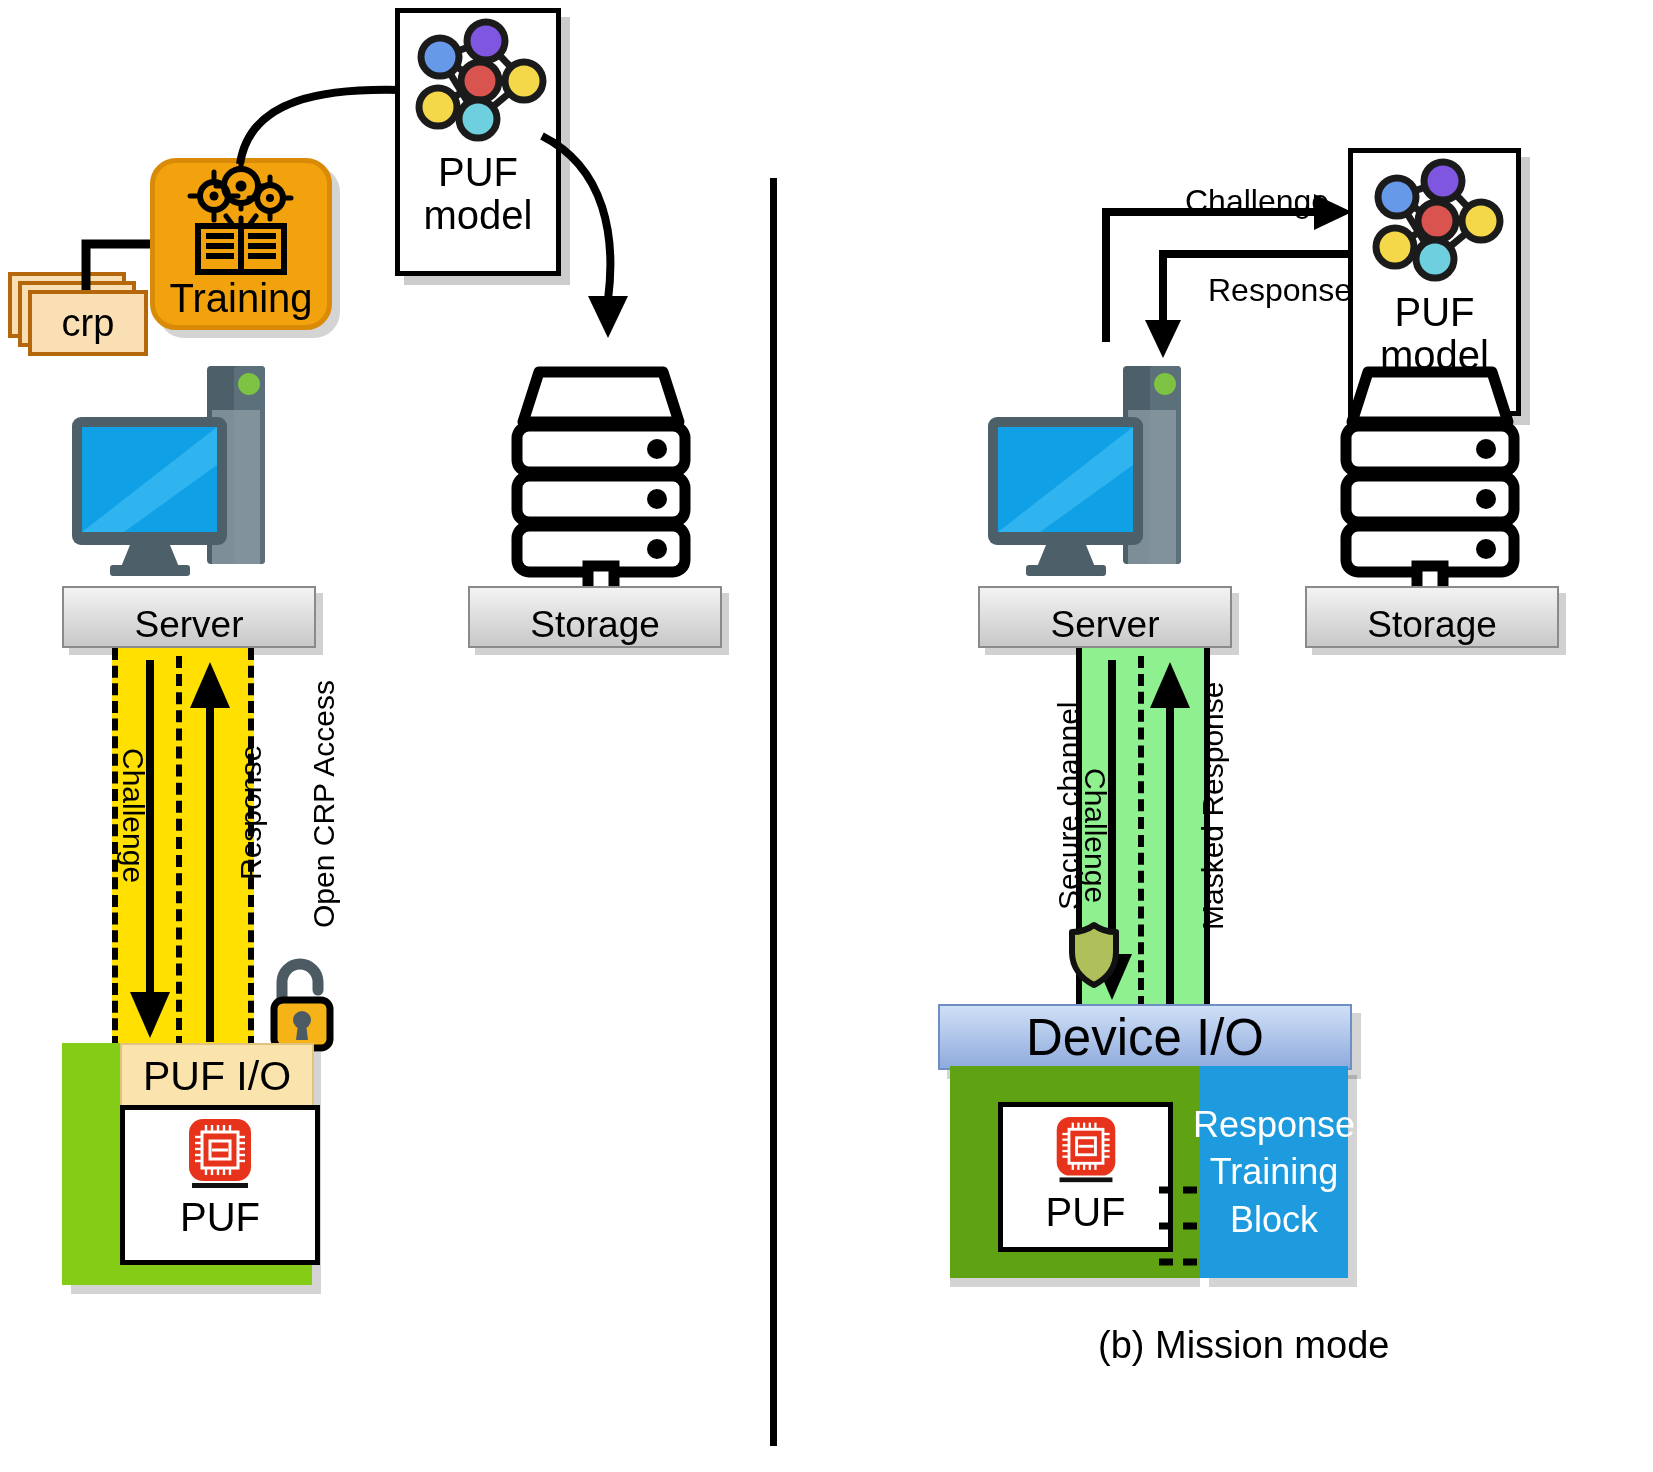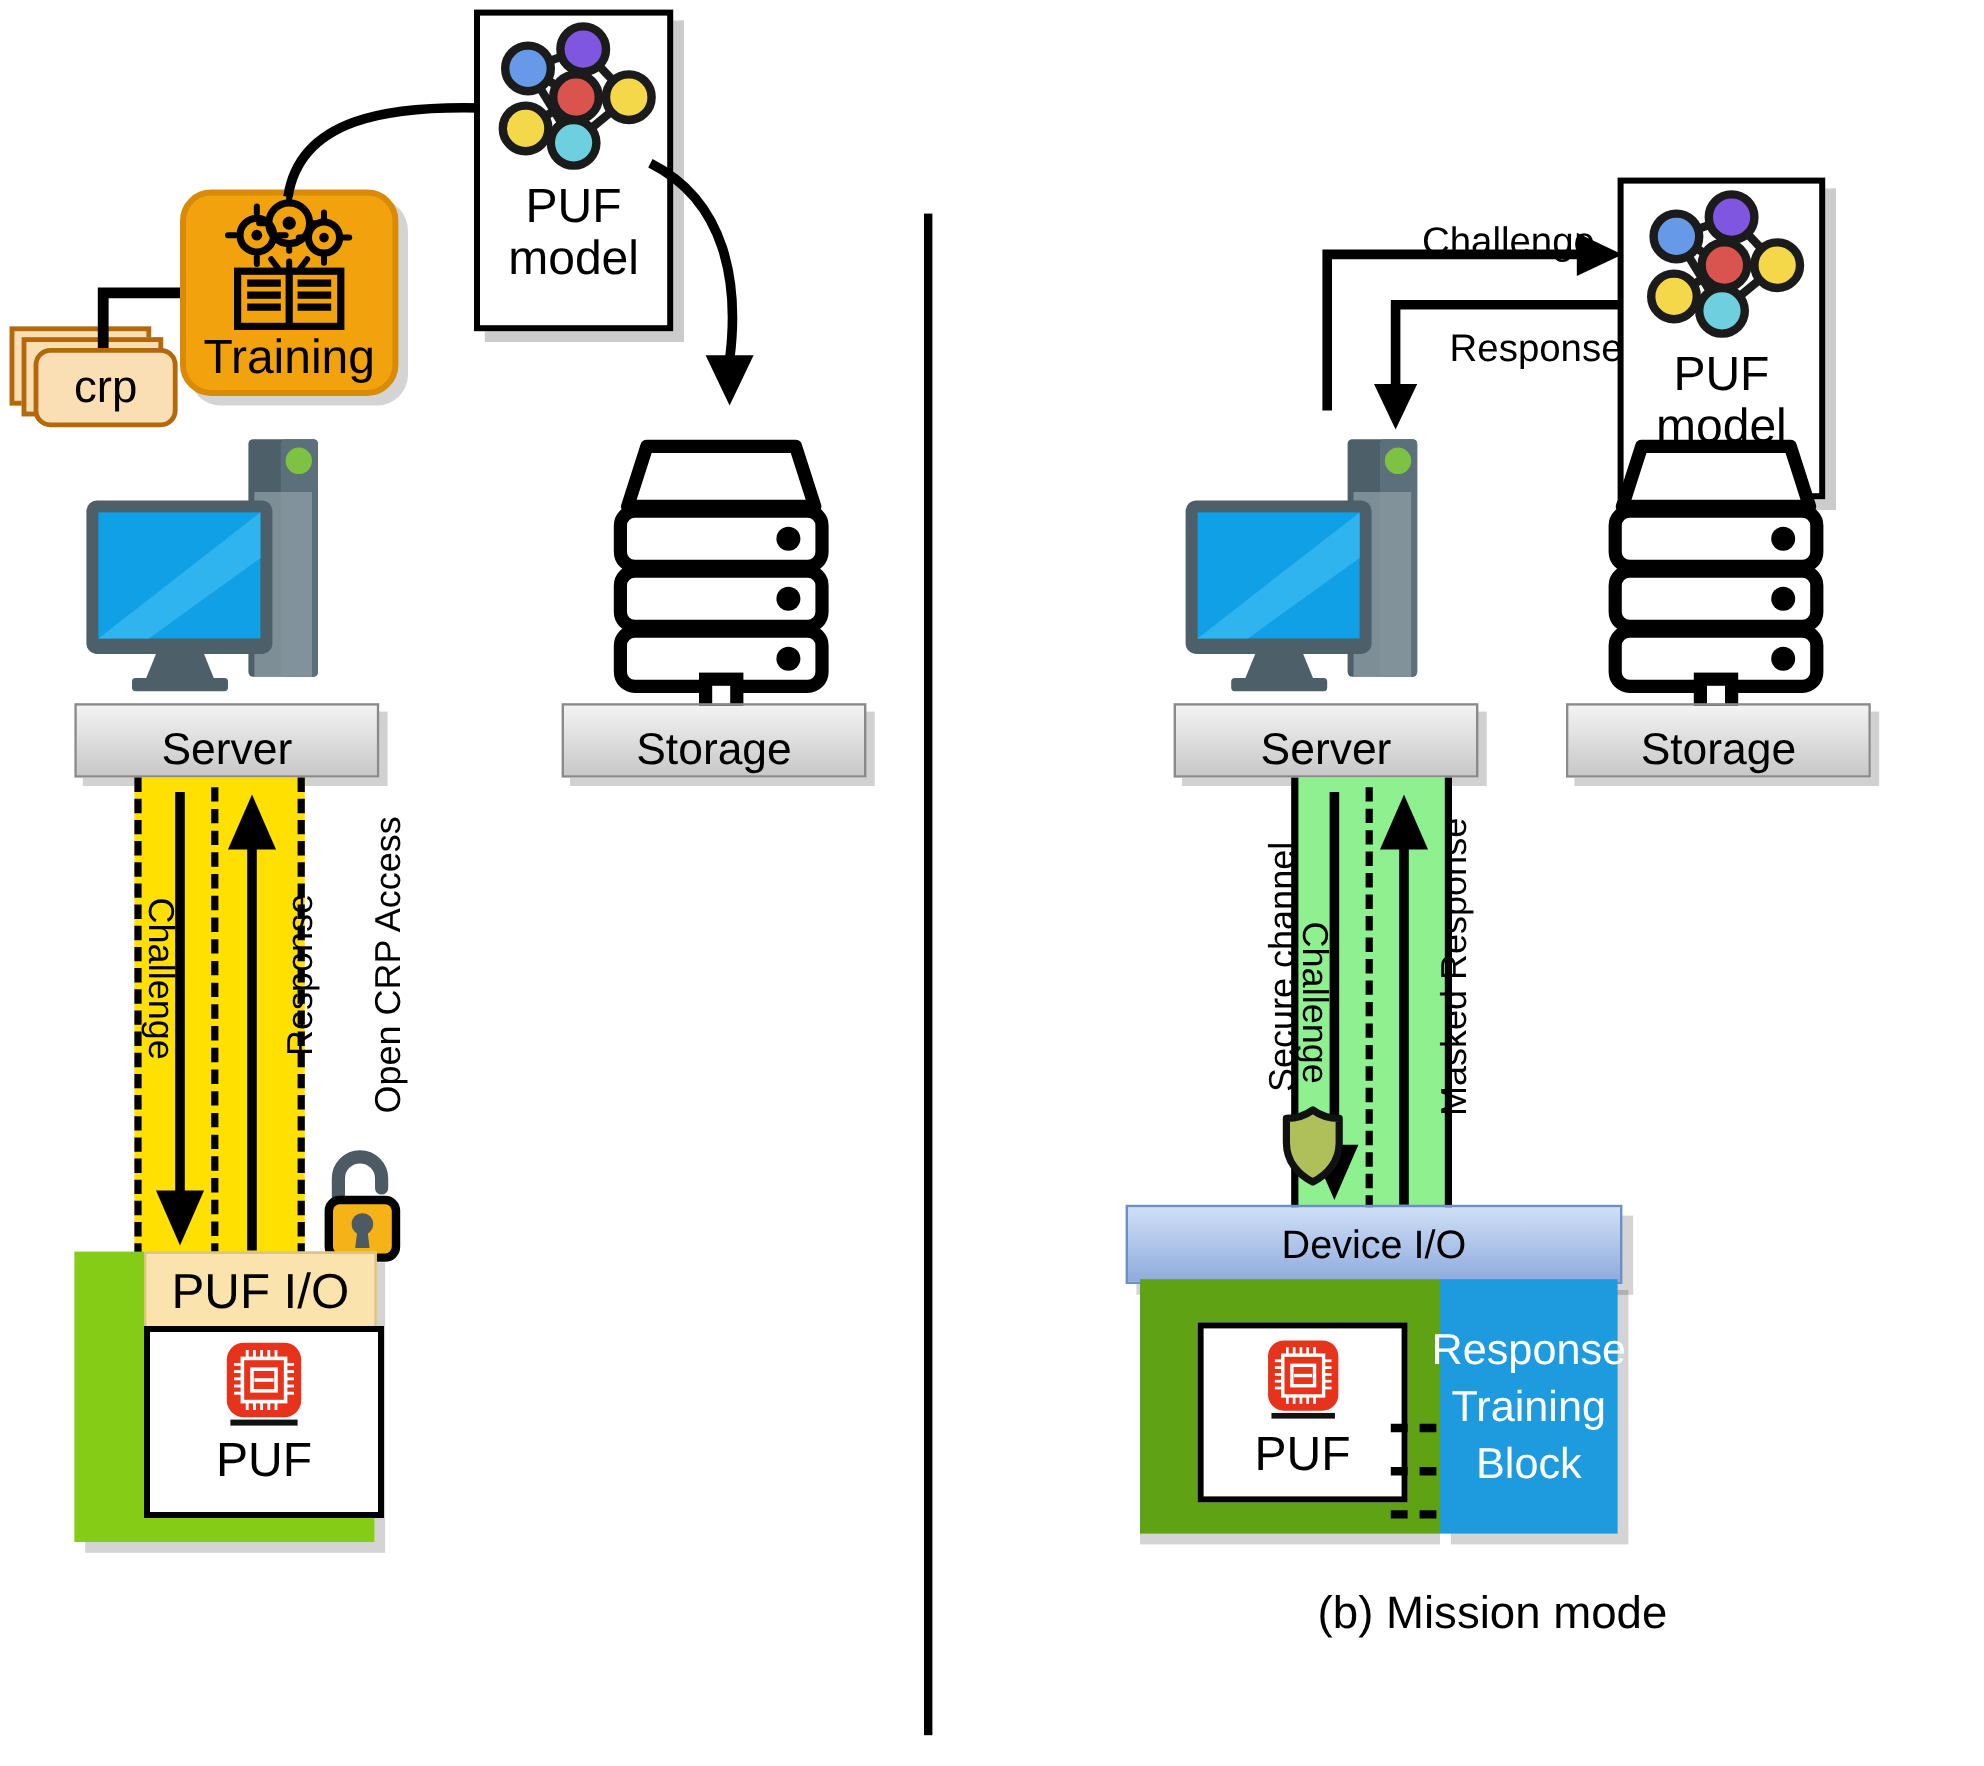--- a/index.html
+++ b/index.html
@@ -27,40 +27,40 @@
   
   .training{
     background:#F2A20C;border:5px solid #D98B07;border-radius:26px;
     box-shadow:8px 8px 0 rgba(0,0,0,.17);
     display:flex;flex-direction:column;align-items:center;justify-content:flex-end;
   }
   .training .tlabel{font-size:40px;color:#000;padding-bottom:4px;}
 
   
   .crpsheet{position:absolute;background:#FBDFB4;border:4px solid #B4670B;}
-  .crptop{display:flex;align-items:center;justify-content:center;font-size:38px;color:#000;border-radius:14px;}
+  .crptop{display:flex;align-items:center;justify-content:center;font-size:38px;color:#000;}
 
   
   .chan-yellow{background:#FFE000;border-left:6px dashed #000;border-right:6px dashed #000;}
   .chan-green{background:#8FF08F;border-left:6px solid #000;border-right:6px solid #000;}
   .middash{position:absolute;border-left:6px dashed #000;}
 
   .vlabel{position:absolute;font-size:30px;color:#000;white-space:nowrap;transform-origin:0 0;}
   .vlabel.down{transform:rotate(90deg);}
   .vlabel.up{transform:rotate(-90deg);}
 
   
   .pufouter{background:#84cc16;box-shadow:9px 9px 0 rgba(0,0,0,.17);}
   .pufio{background:#FBE3AD;border:2px solid #E0C37E;display:flex;align-items:center;justify-content:center;font-size:41px;color:#000;}
   .pufinner{background:#fff;border:5px solid #000;display:flex;flex-direction:column;align-items:center;justify-content:flex-start;}
   .pufinner .plabel{font-size:40px;color:#000;}
 
   .devio{background:linear-gradient(#cfdff6,#8fabdd);border:2px solid #6e8fc4;
          box-shadow:9px 9px 0 rgba(0,0,0,.17);
-         display:flex;align-items:center;justify-content:center;font-size:33px;color:#000;}
+         display:flex;align-items:center;justify-content:center;font-size:51px;color:#000;}
   .greenblk{background:#5FA314;box-shadow:0 9px 0 rgba(0,0,0,.17);}
   .blueblk{background:#1E9BDE;box-shadow:9px 9px 0 rgba(0,0,0,.17);
            display:flex;flex-direction:column;align-items:center;justify-content:center;
            color:#fff;font-size:36px;line-height:1.32;}
 
   .caption{position:absolute;font-size:38px;color:#000;white-space:nowrap;}
   .divider{position:absolute;background:#000;}
   svg{display:block;overflow:visible;}
 </style>
 </head>

